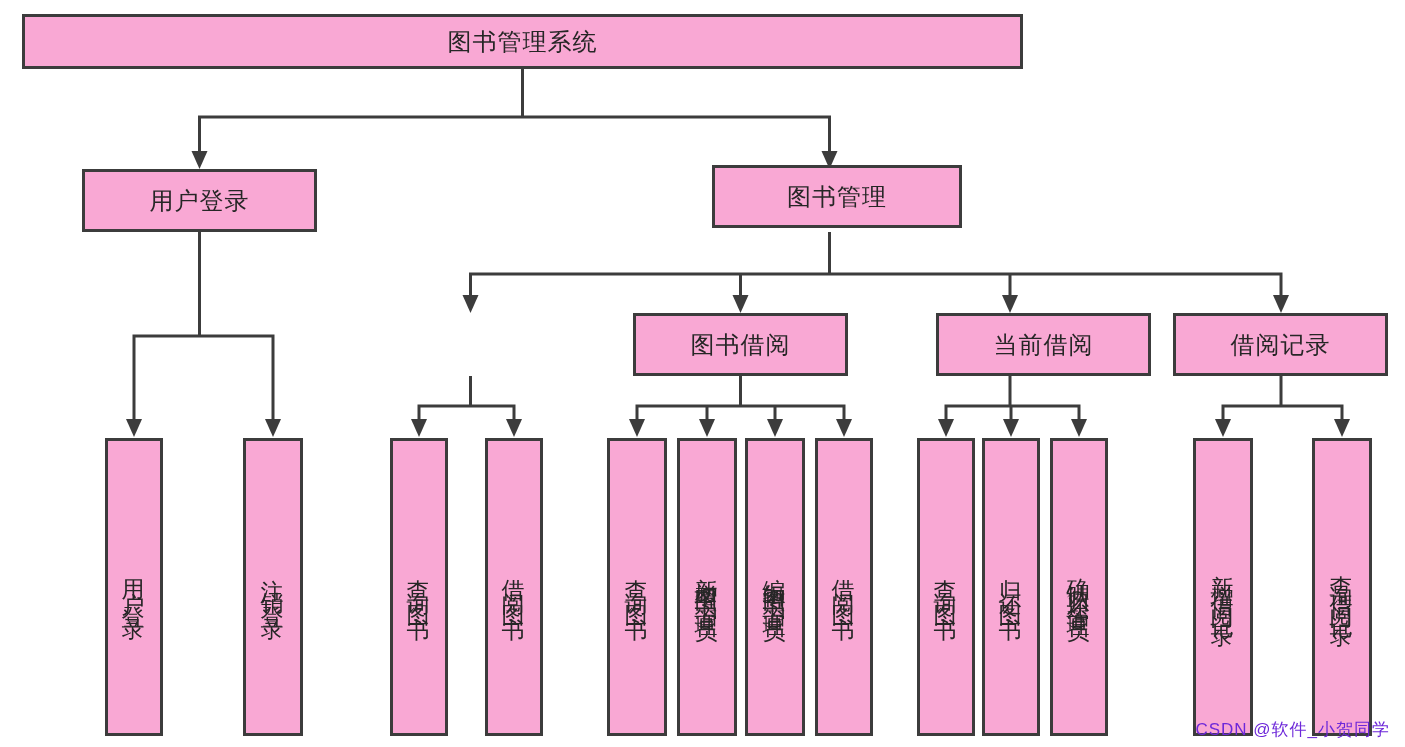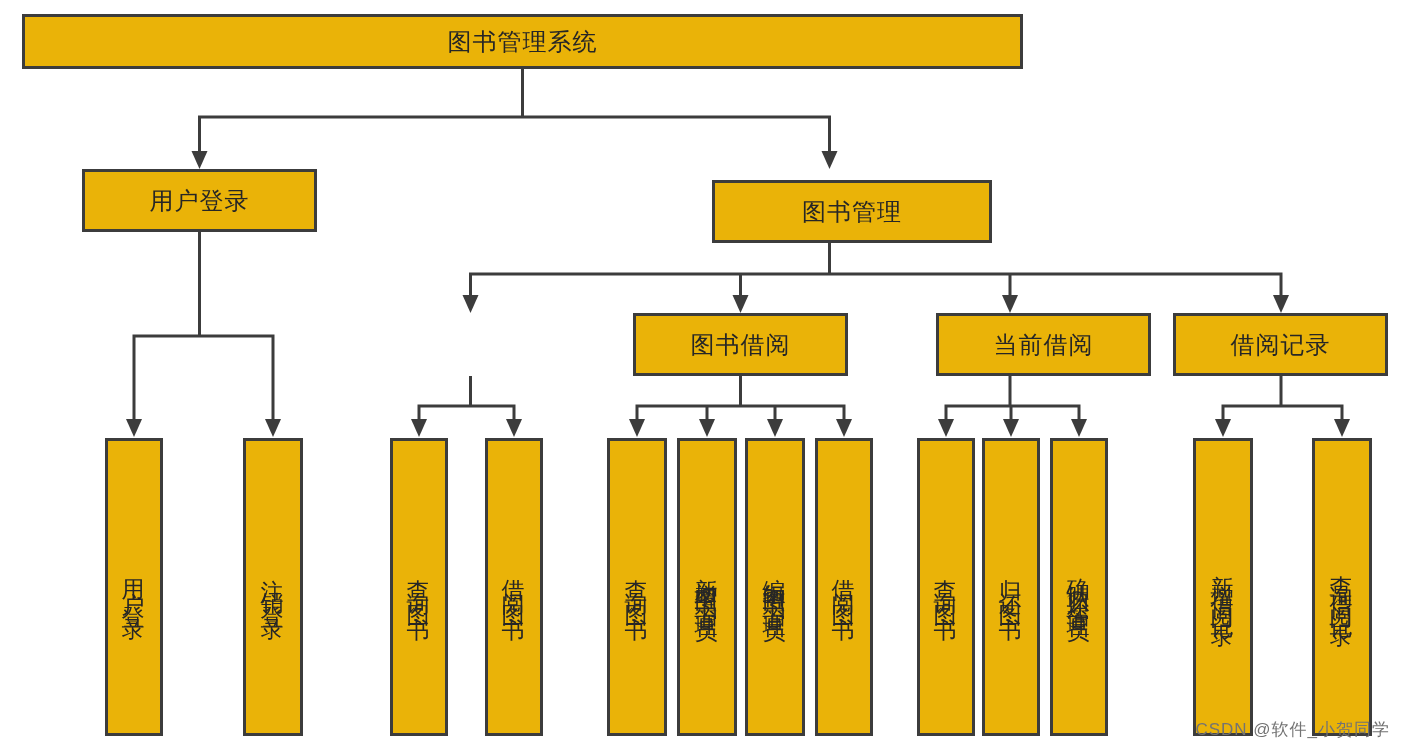--- a/index.html
+++ b/index.html
@@ -1,39 +1,39 @@
 <!DOCTYPE html>
 <html><head>
 <meta charset="utf-8">
 <style>
   html,body{margin:0;padding:0;background:#ffffff;}
   body{font-family:"Liberation Sans","DejaVu Sans",sans-serif;}
   #stage{position:relative;width:1405px;height:747px;background:#ffffff;overflow:hidden;}
   svg.connectors{position:absolute;left:0;top:0;z-index:1;}
   .node{
     position:absolute;z-index:2;box-sizing:border-box;
-    background:#eab308;border:3px solid #3c3c3c;
+    background:#f9a8d4;border:3px solid #3c3c3c;
     display:flex;align-items:center;justify-content:center;
     color:#262626;
   }
   .h-node{font-size:24px;letter-spacing:1px;white-space:nowrap;}
   .v-node{
     font-size:23px;
     writing-mode:vertical-rl;
     white-space:nowrap;
   }
   .ls4{letter-spacing:13px;}
   .ls6{letter-spacing:10px;}
   .ls9{letter-spacing:6px;}
 
   
   .n-root{left:22px;top:14px;width:1001px;height:55px;}
   
   .n-user-login{left:82px;top:169px;width:235px;height:63px;}
-  .n-book-mgmt{left:712px;top:180px;width:280px;height:63px;}
+  .n-book-mgmt{left:712px;top:165px;width:250px;height:63px;}
   
   .n-new-books{left:363px;top:313px;width:215px;height:63px;}
   .n-book-borrow{left:633px;top:313px;width:215px;height:63px;}
   .n-cur-borrow{left:936px;top:313px;width:215px;height:63px;}
   .n-records{left:1173px;top:313px;width:215px;height:63px;}
   
   .leaf{top:438px;height:298px;}
   .n-leaf-user-login{left:105px;width:58px;}
   .n-leaf-logout{left:243px;width:60px;}
   .n-nb-query{left:390px;width:58px;}
@@ -43,21 +43,21 @@
   .n-bb-edit{left:745px;width:60px;}
   .n-bb-borrow{left:815px;width:58px;}
   .n-cb-query{left:917px;width:58px;}
   .n-cb-return{left:982px;width:58px;}
   .n-cb-confirm{left:1050px;width:58px;}
   .n-br-add{left:1193px;width:60px;}
   .n-br-query{left:1312px;width:60px;}
 
   .watermark{
     position:absolute;right:15px;bottom:6px;z-index:3;
-    font-size:17px;color:#737373;letter-spacing:1px;white-space:nowrap;
+    font-size:17px;color:#6d28d9;letter-spacing:1px;white-space:nowrap;
   }
 </style>
 </head>
 <body>
 
 <div id="stage">
 
   <svg class="connectors" width="1405" height="747" viewBox="0 0 1405 747" aria-hidden="true">
     <path id="conn-path" fill="none" stroke="#3c3c3c" stroke-width="3" d="
       M522.5 69 L522.5 117

